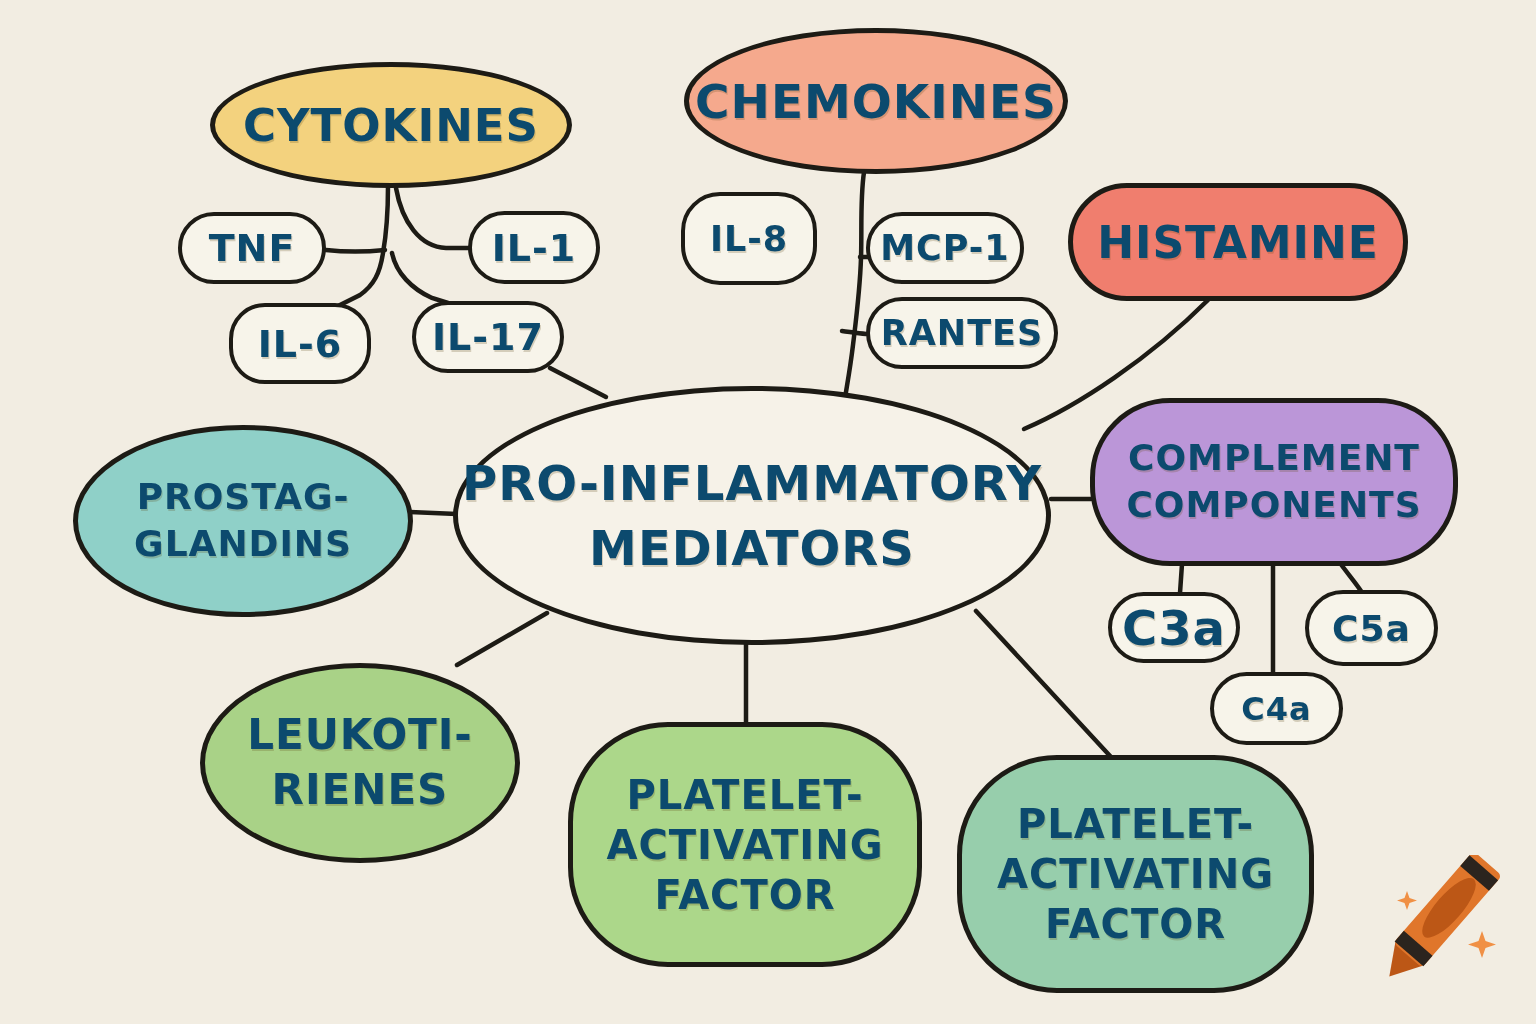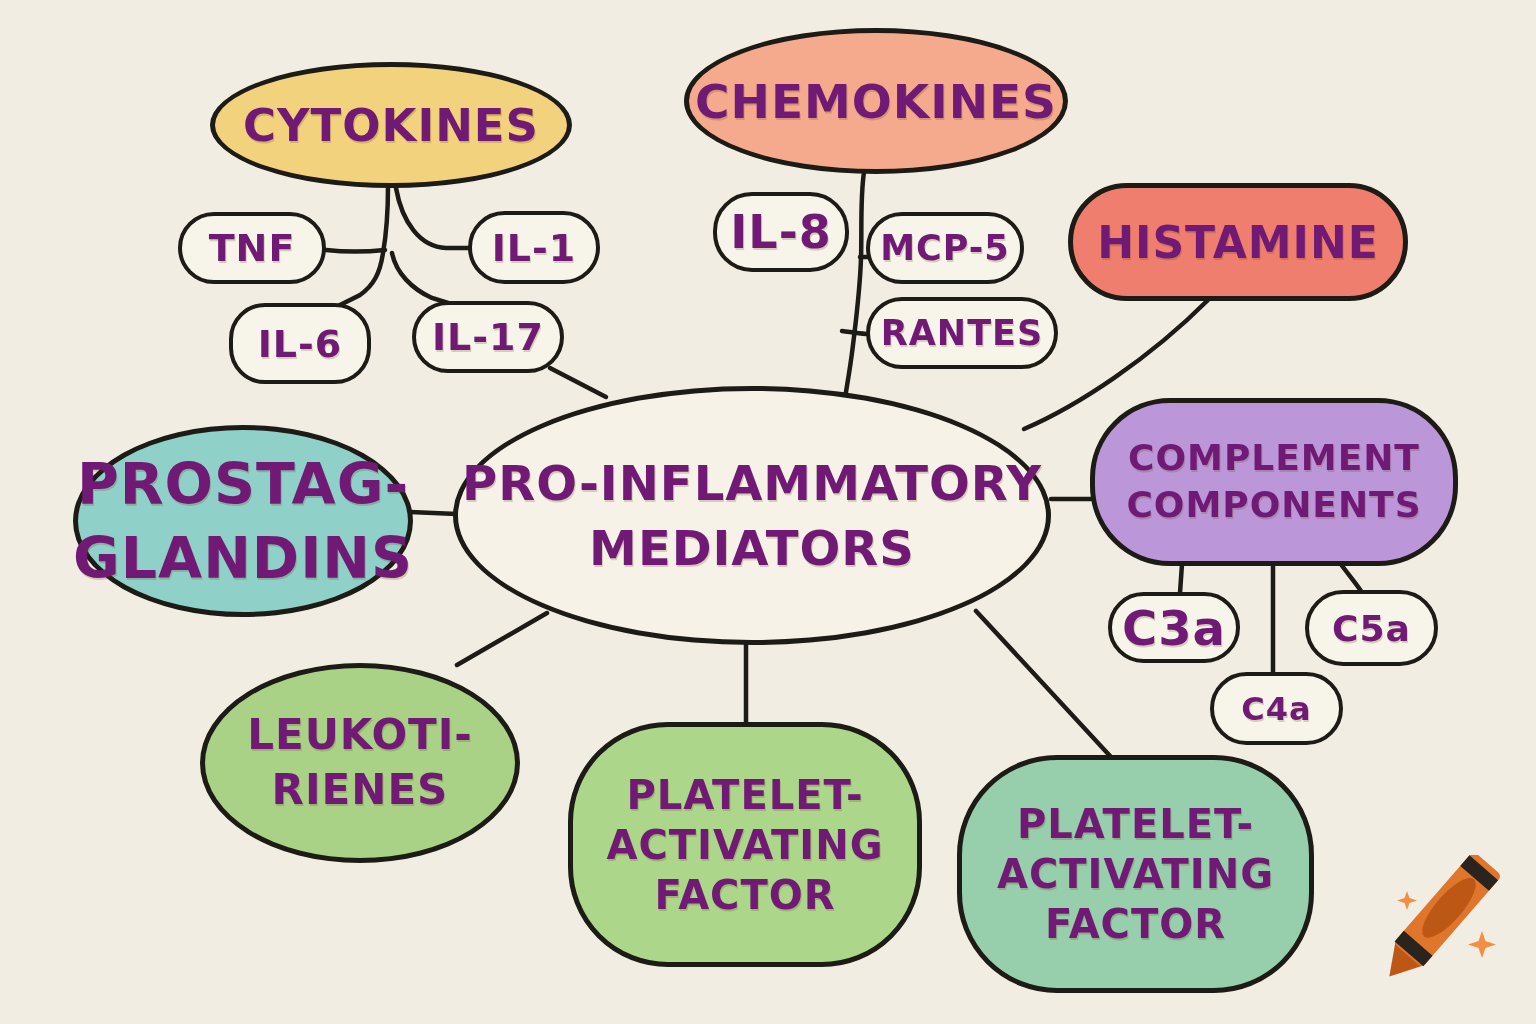--- a/index.html
+++ b/index.html
@@ -5,42 +5,42 @@
   html,body { margin:0; padding:0; }
   .stage {
     position:relative; width:1536px; height:1024px;
     background:#F2EDE2; overflow:hidden;
     font-family:"DejaVu Sans", sans-serif;
   }
   svg.wires { position:absolute; left:0; top:0; width:1536px; height:1024px; }
   .node {
     position:absolute; box-sizing:border-box;
     display:flex; align-items:center; justify-content:center;
-    text-align:center; font-weight:bold; color:#701a75;
+    text-align:center; font-weight:bold; color:#0c4a6e;
     white-space:pre-line; letter-spacing:1px;
     border:5px solid #1D1B15;
     text-shadow:1px 1.5px 0 rgba(90,70,20,0.22);
   }
   .pill { border-width:4px; background:#F7F4EA; }
   
   #cytokines   { left:210px;  top:62px;  width:362px; height:126px; border-radius:50%;  font-size:45px; }
   #chemokines  { left:684px;  top:28px;  width:384px; height:146px; border-radius:50%;  font-size:47px; }
   #histamine   { left:1068px; top:183px; width:340px; height:118px; border-radius:60px; font-size:44px; }
   #complement  { left:1090px; top:398px; width:368px; height:168px; border-radius:80px; font-size:36px; line-height:1.3; }
-  #prostaglandins { left:73px; top:425px; width:340px; height:192px; border-radius:50%; font-size:57px; line-height:1.3; }
+  #prostaglandins { left:73px; top:425px; width:340px; height:192px; border-radius:50%; font-size:36px; line-height:1.3; }
   #center      { left:453px;  top:386px; width:598px; height:259px; border-radius:50%;  font-size:48px; line-height:1.35; }
   #leukotirienes { left:200px; top:663px; width:320px; height:200px; border-radius:50%; font-size:42px; line-height:1.3; }
   #paf-mid     { left:568px;  top:722px; width:354px; height:245px; border-radius:100px; font-size:40px; line-height:1.25; }
   #paf-right   { left:957px;  top:755px; width:357px; height:238px; border-radius:100px; font-size:40px; line-height:1.25; }
   
   #tnf    { left:178px;  top:212px; width:148px; height:72px; border-radius:36px; font-size:38px; }
   #il1    { left:468px;  top:211px; width:132px; height:73px; border-radius:37px; font-size:38px; }
   #il6    { left:229px;  top:303px; width:142px; height:81px; border-radius:36px; font-size:38px; }
   #il17   { left:412px;  top:301px; width:152px; height:72px; border-radius:36px; font-size:38px; }
-  #il8    { left:713px;  top:192px; width:136px; height:80px; border-radius:39px; font-size:46px; }
+  #il8    { left:681px;  top:192px; width:136px; height:93px; border-radius:39px; font-size:35px; }
   #mcp1   { left:866px;  top:212px; width:158px; height:72px; border-radius:36px; font-size:35px; }
   #mip1a  { left:672px;  top:288px; width:168px; height:77px; border-radius:39px; font-size:35px; }
   #rantes { left:866px;  top:297px; width:192px; height:72px; border-radius:36px; font-size:35px; }
   #c3a    { left:1108px; top:592px; width:132px; height:71px; border-radius:36px; font-size:48px; }
   #c5a    { left:1305px; top:590px; width:133px; height:76px; border-radius:38px; font-size:36px; }
   #c4a    { left:1210px; top:672px; width:133px; height:73px; border-radius:37px; font-size:32px; }
   .logo { position:absolute; left:1360px; top:855px; width:170px; height:165px; }
 </style>
 </head>
 <body>
@@ -88,21 +88,21 @@
 FACTOR</div>
   <div class="node" id="paf-right" style="background: rgb(151, 206, 172);">PLATELET-
 ACTIVATING
 FACTOR</div>
 
   <div class="node pill" id="tnf" style="background: rgb(247, 244, 234); text-align: right;">TNF</div>
   <div class="node pill" id="il1" style="background: rgb(247, 244, 234);">IL-1</div>
   <div class="node pill" id="il6" style="background: rgb(247, 244, 234);">IL-6</div>
   <div class="node pill" id="il17" style="background: rgb(247, 244, 234);">IL-17</div>
   <div class="node pill" id="il8" style="background: rgb(247, 244, 234);">IL-8</div>
-  <div class="node pill" id="mcp1" style="background: rgb(247, 244, 234);">MCP-5</div>
+  <div class="node pill" id="mcp1" style="background: rgb(247, 244, 234);">MCP-1</div>
   <div class="node pill" id="rantes" style="background: rgb(247, 244, 234);">RANTES</div>
   <div class="node pill" id="c3a" style="background: rgb(247, 244, 234);">C3a</div>
   <div class="node pill" id="c5a" style="background: rgb(247, 244, 234);">C5a</div>
   <div class="node pill" id="c4a" style="background: rgb(247, 244, 234);">C4a</div>
 
   <svg class="logo" viewBox="0 0 170 165">
     <g transform="translate(28,123) rotate(-49)">
       <polygon points="2,0 32,-18 32,18" fill="#BC5716"></polygon>
       <rect x="30" y="-19" width="122" height="38" rx="5" fill="#E0762B"></rect>
       <ellipse cx="93" cy="0" rx="38" ry="13" fill="#BC5716"></ellipse>

